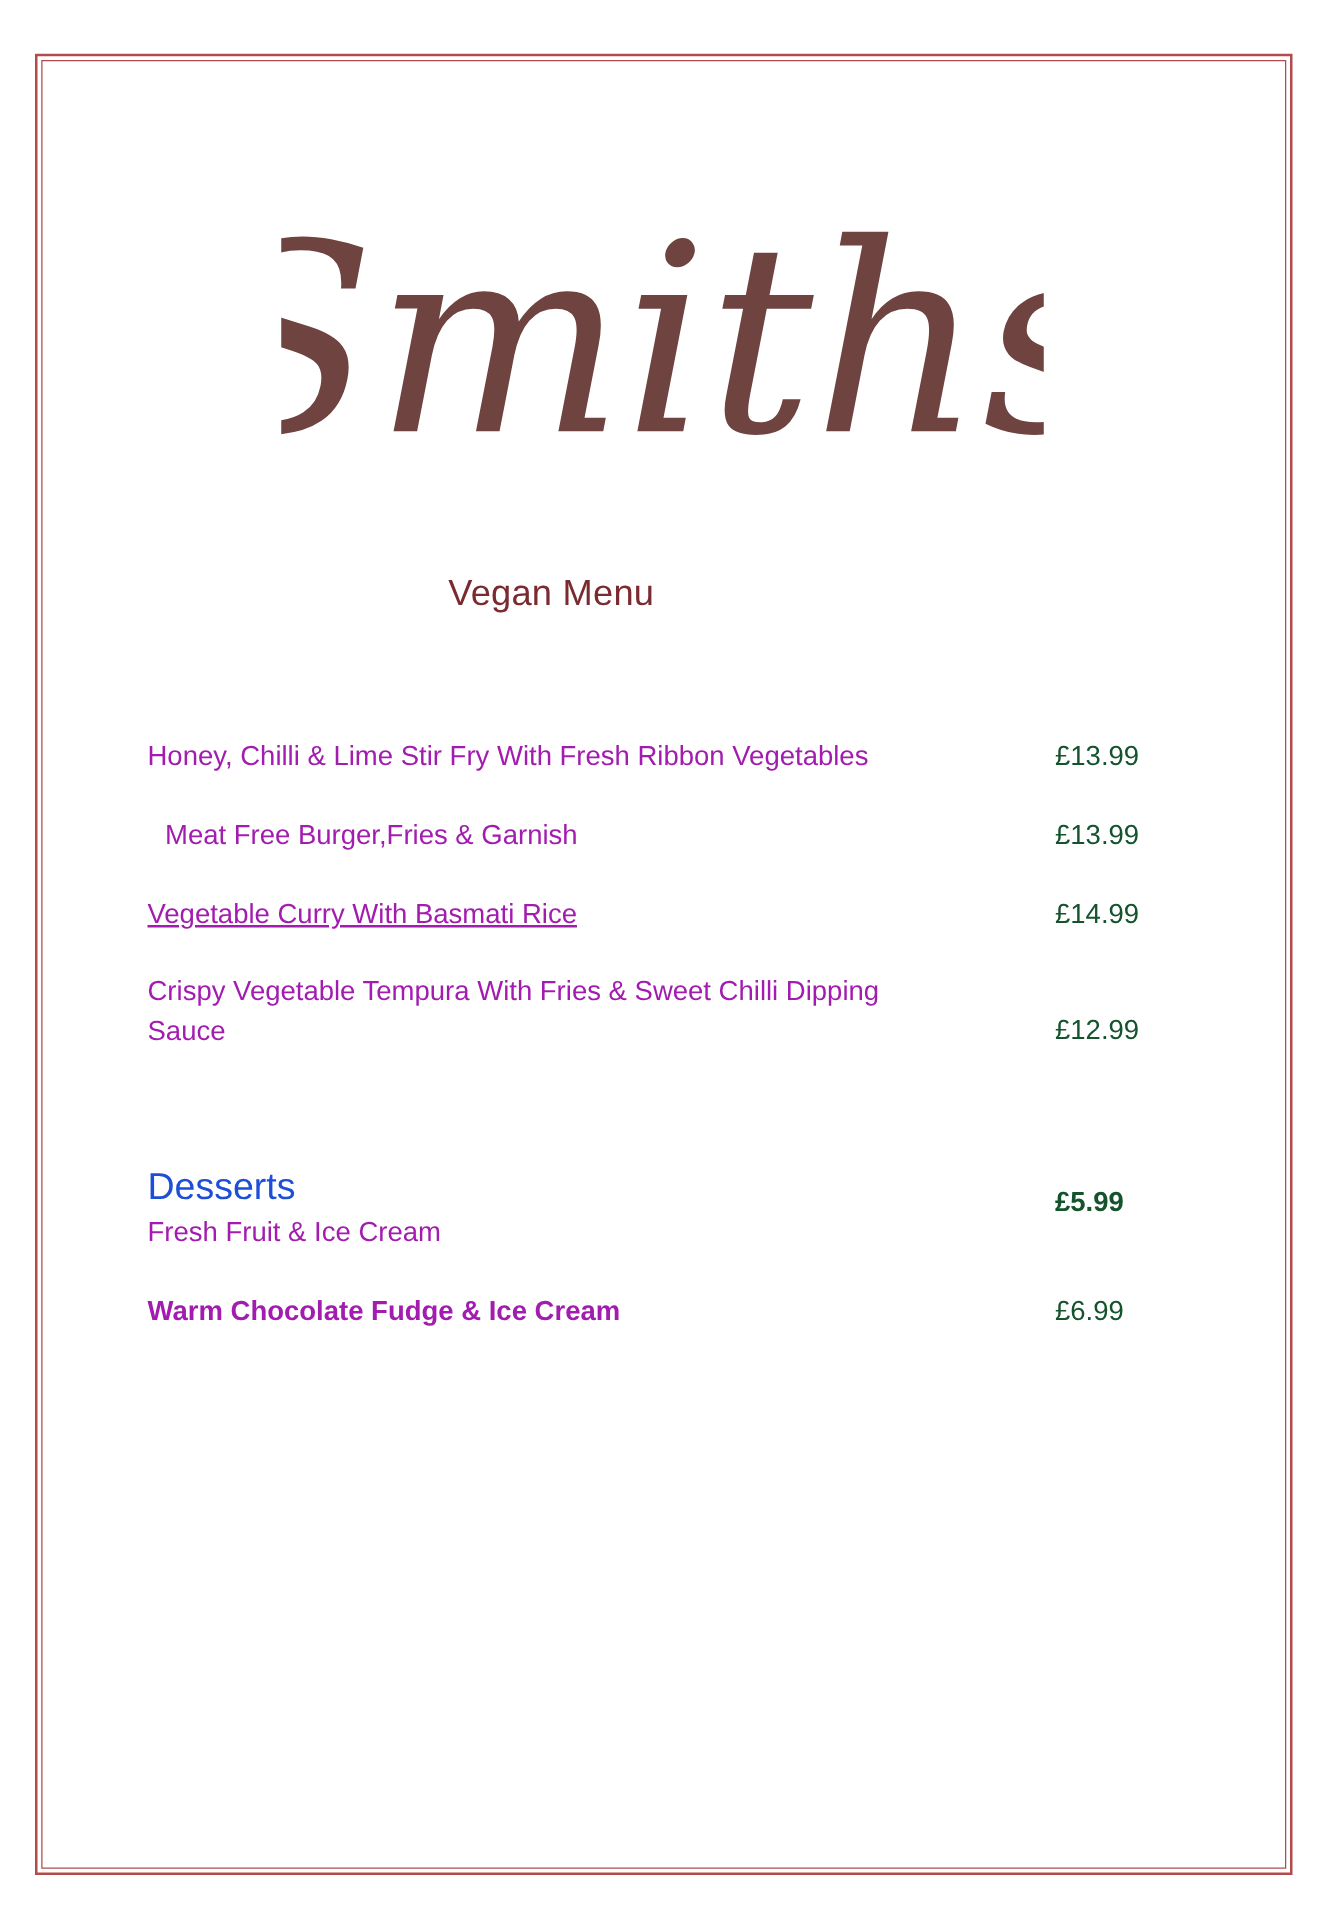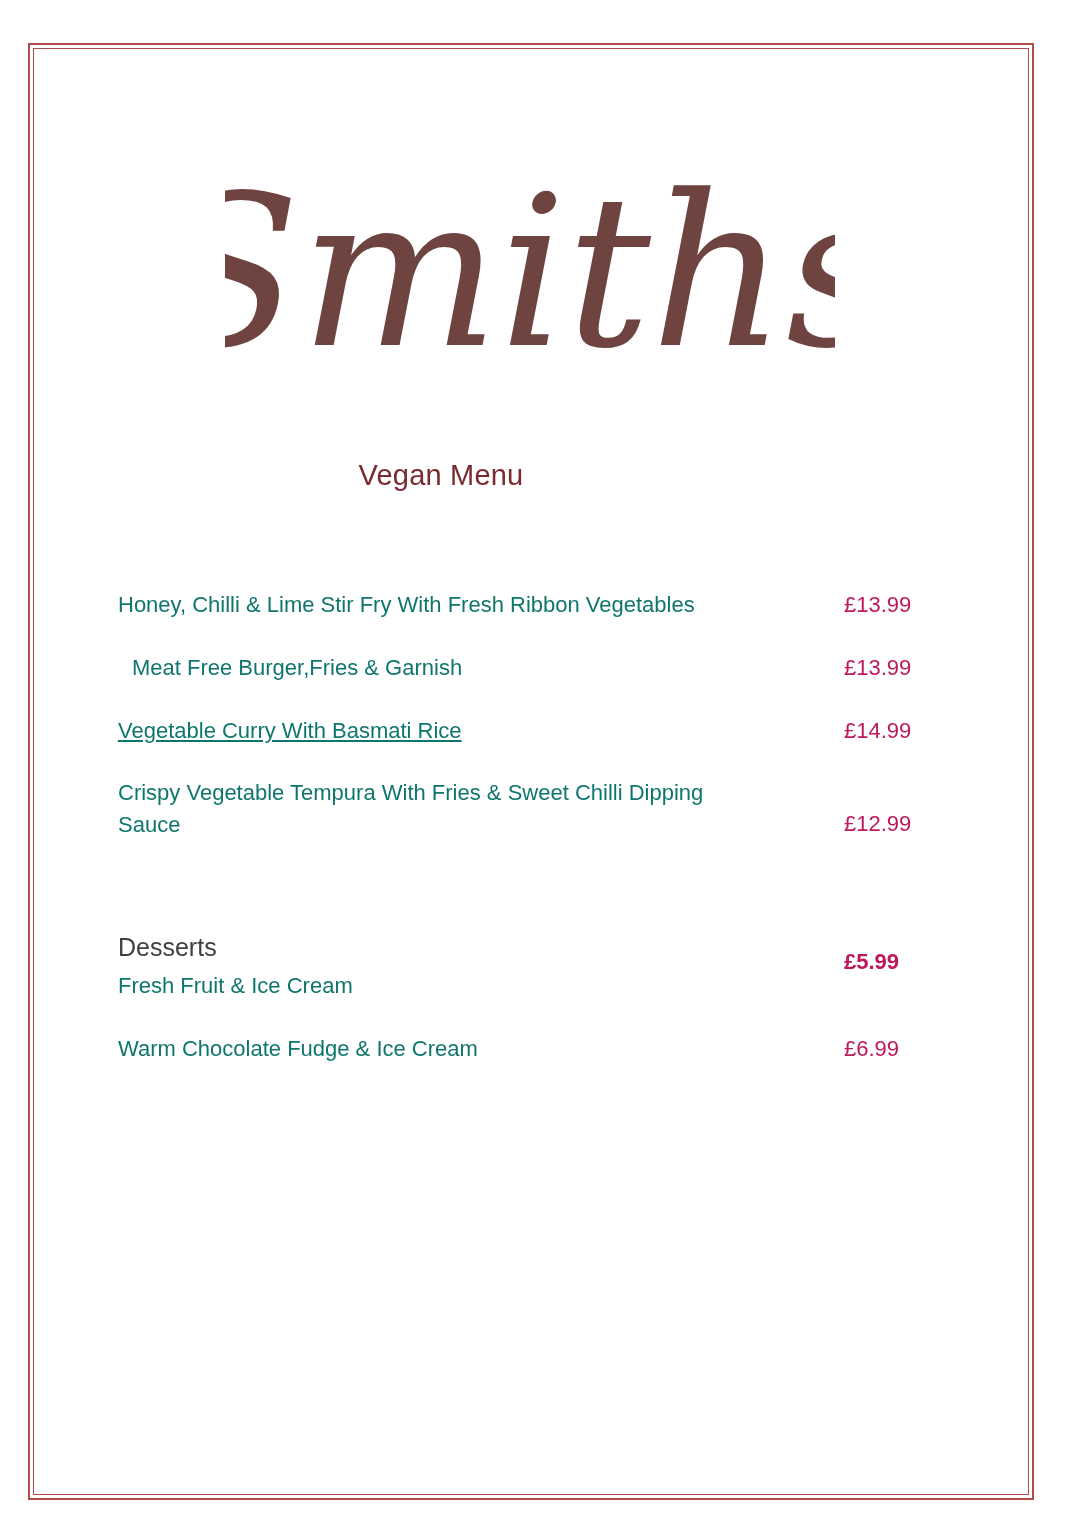--- a/index.html
+++ b/index.html
@@ -16,27 +16,27 @@
     .logo {
       position: absolute; left: 225px; top: 140px; width: 610px; height: 250px;
     }
     .logo svg { width: 100%; height: 100%; }
     .title {
       position: absolute; left: 0; width: 882px; top: 459px; text-align: center;
       font-size: 29px; color: #7a2b30; letter-spacing: 0.2px;
     }
     .item {
       position: absolute; left: 118px; width: 640px;
-      font-size: 22px; line-height: 32px; color: #0f766e;
+      font-size: 22px; line-height: 32px; color: #a21caf;
     }
     .price {
-      position: absolute; left: 844px; font-size: 22px; line-height: 32px; color: #be185d;
+      position: absolute; left: 844px; font-size: 22px; line-height: 32px; color: #14532d;
     }
     .section-title {
-      position: absolute; left: 118px; top: 933px; font-size: 25px; color: #404040;
+      position: absolute; left: 118px; top: 933px; font-size: 30px; color: #1d4ed8;
     }
   </style>
 </head>
 <body>
 
 <div class="border-outer"></div>
 <div class="border-inner"></div>
 
 <div class="logo">
   <svg viewBox="0 0 610 250" xmlns="http://www.w3.org/2000/svg">
@@ -56,14 +56,14 @@
 <div class="price" style="top:715px;text-align:right;">£14.99</div>
 
 <div class="item" style="top:777px; width:630px;">Crispy Vegetable Tempura With Fries &amp; Sweet Chilli Dipping Sauce</div>
 <div class="price" style="top:808px;">£12.99</div>
 
 <div class="section-title">Desserts</div>
 
 <div class="item" style="top:970px;">Fresh Fruit &amp; Ice Cream</div>
 <div class="price" style="top:946px;font-weight:bold;">£5.99</div>
 
-<div class="item" style="top:1033px;">Warm Chocolate Fudge &amp; Ice Cream</div>
+<div class="item" style="top:1033px;font-weight:bold;">Warm Chocolate Fudge &amp; Ice Cream</div>
 <div class="price" style="top:1033px;">£6.99</div>
 
 </body></html>

